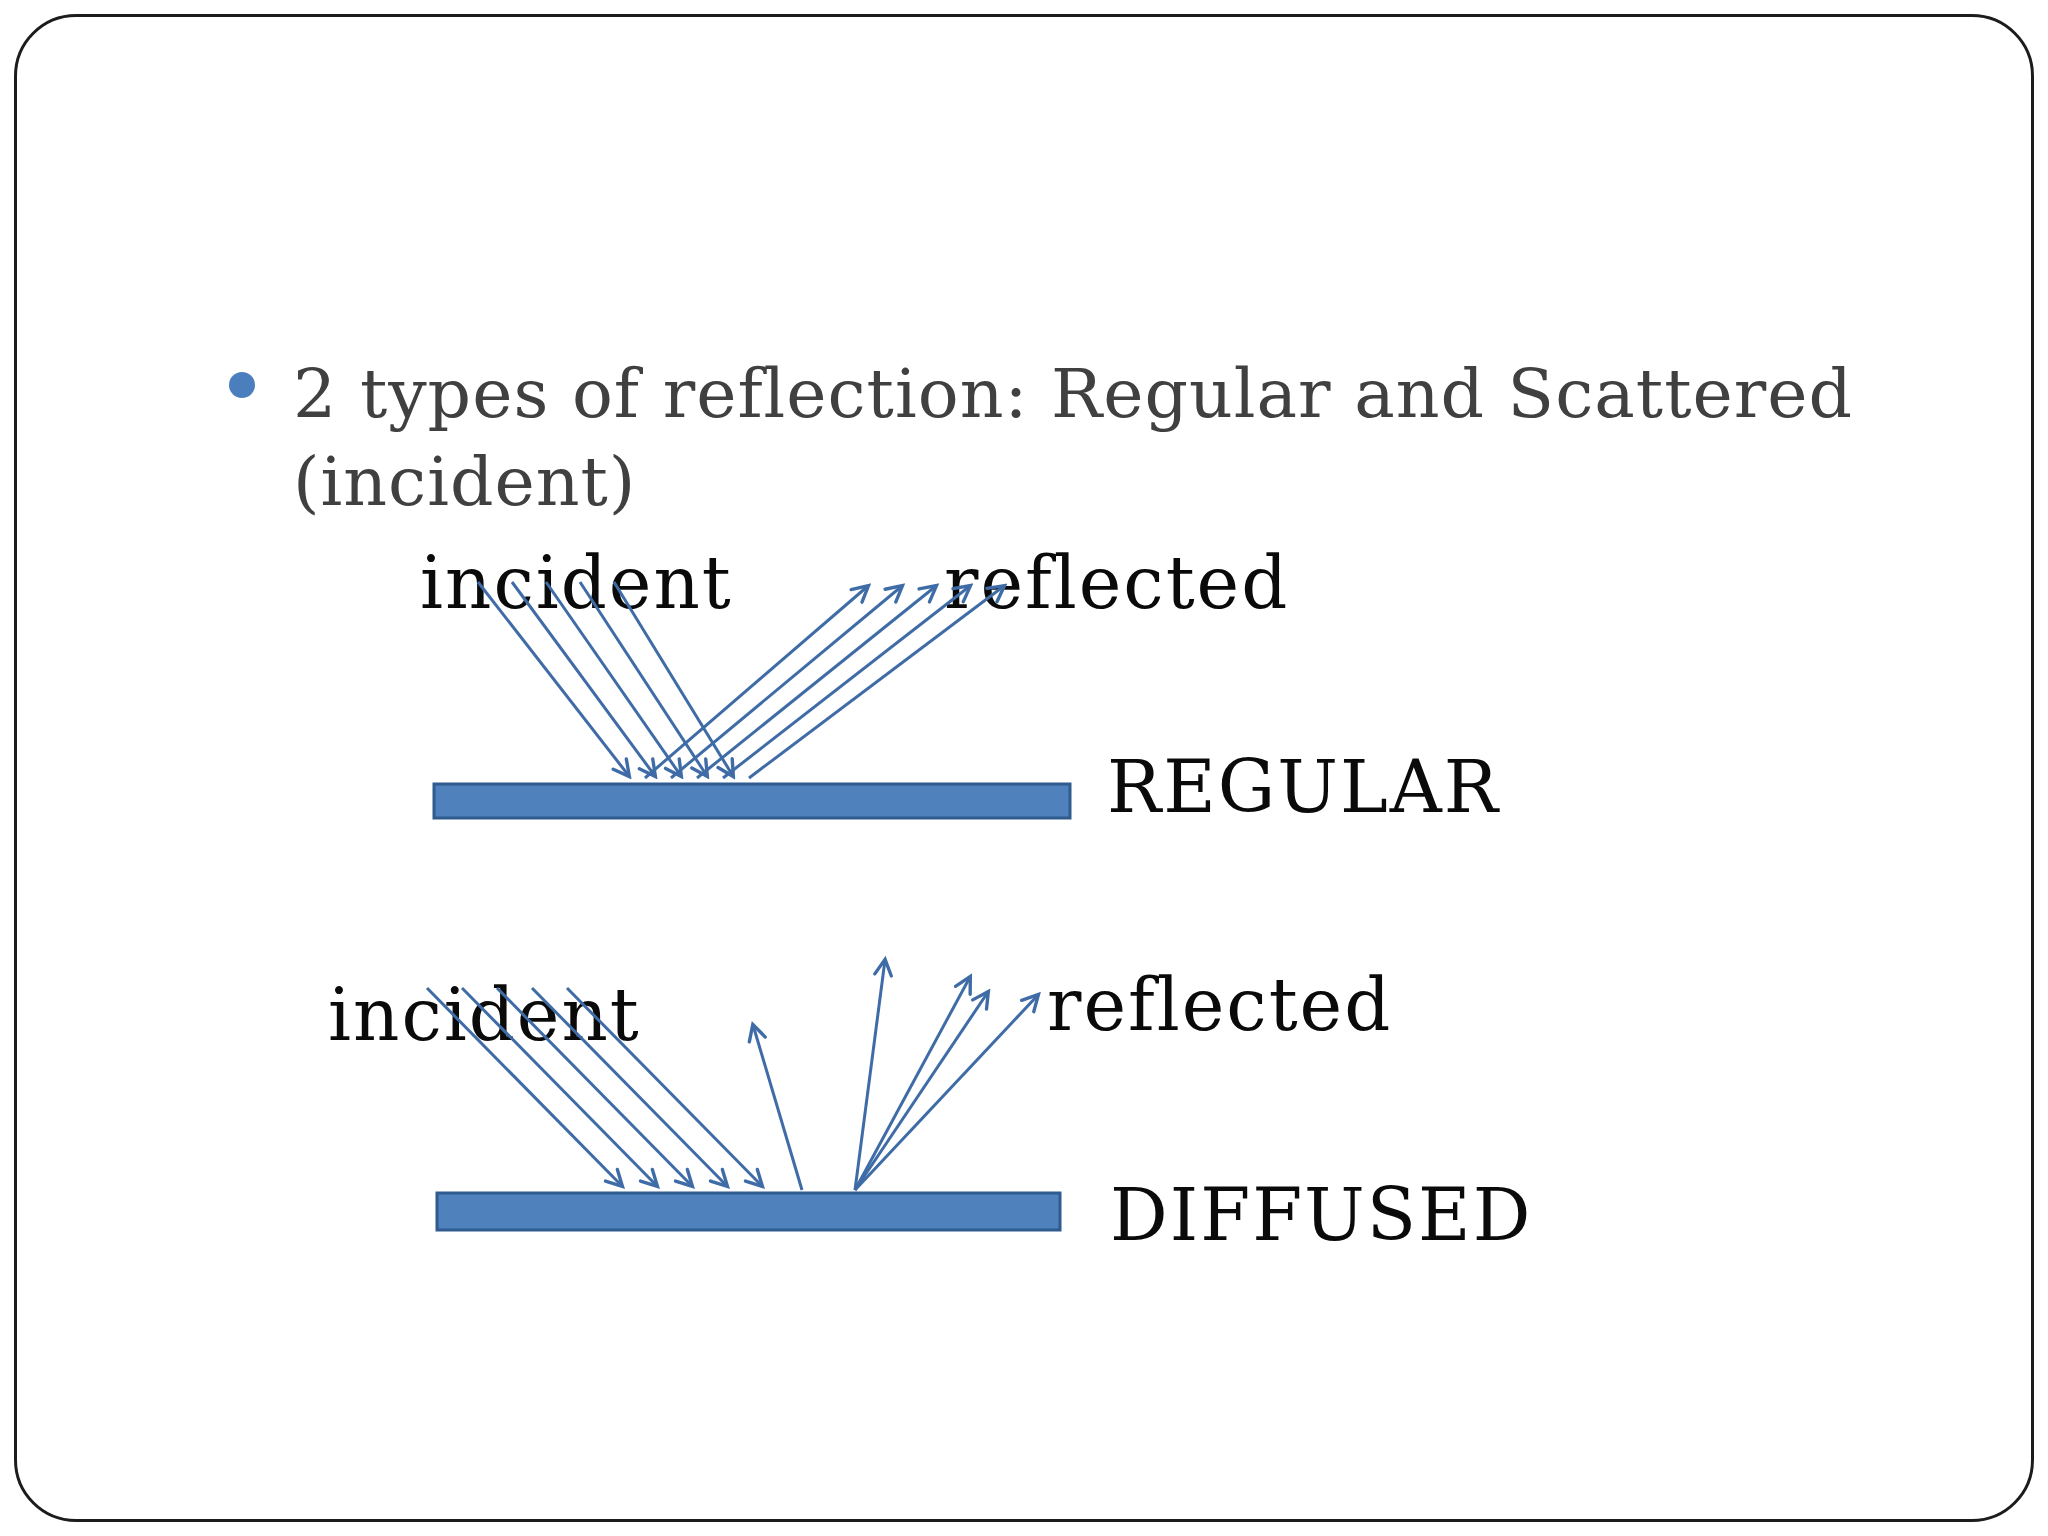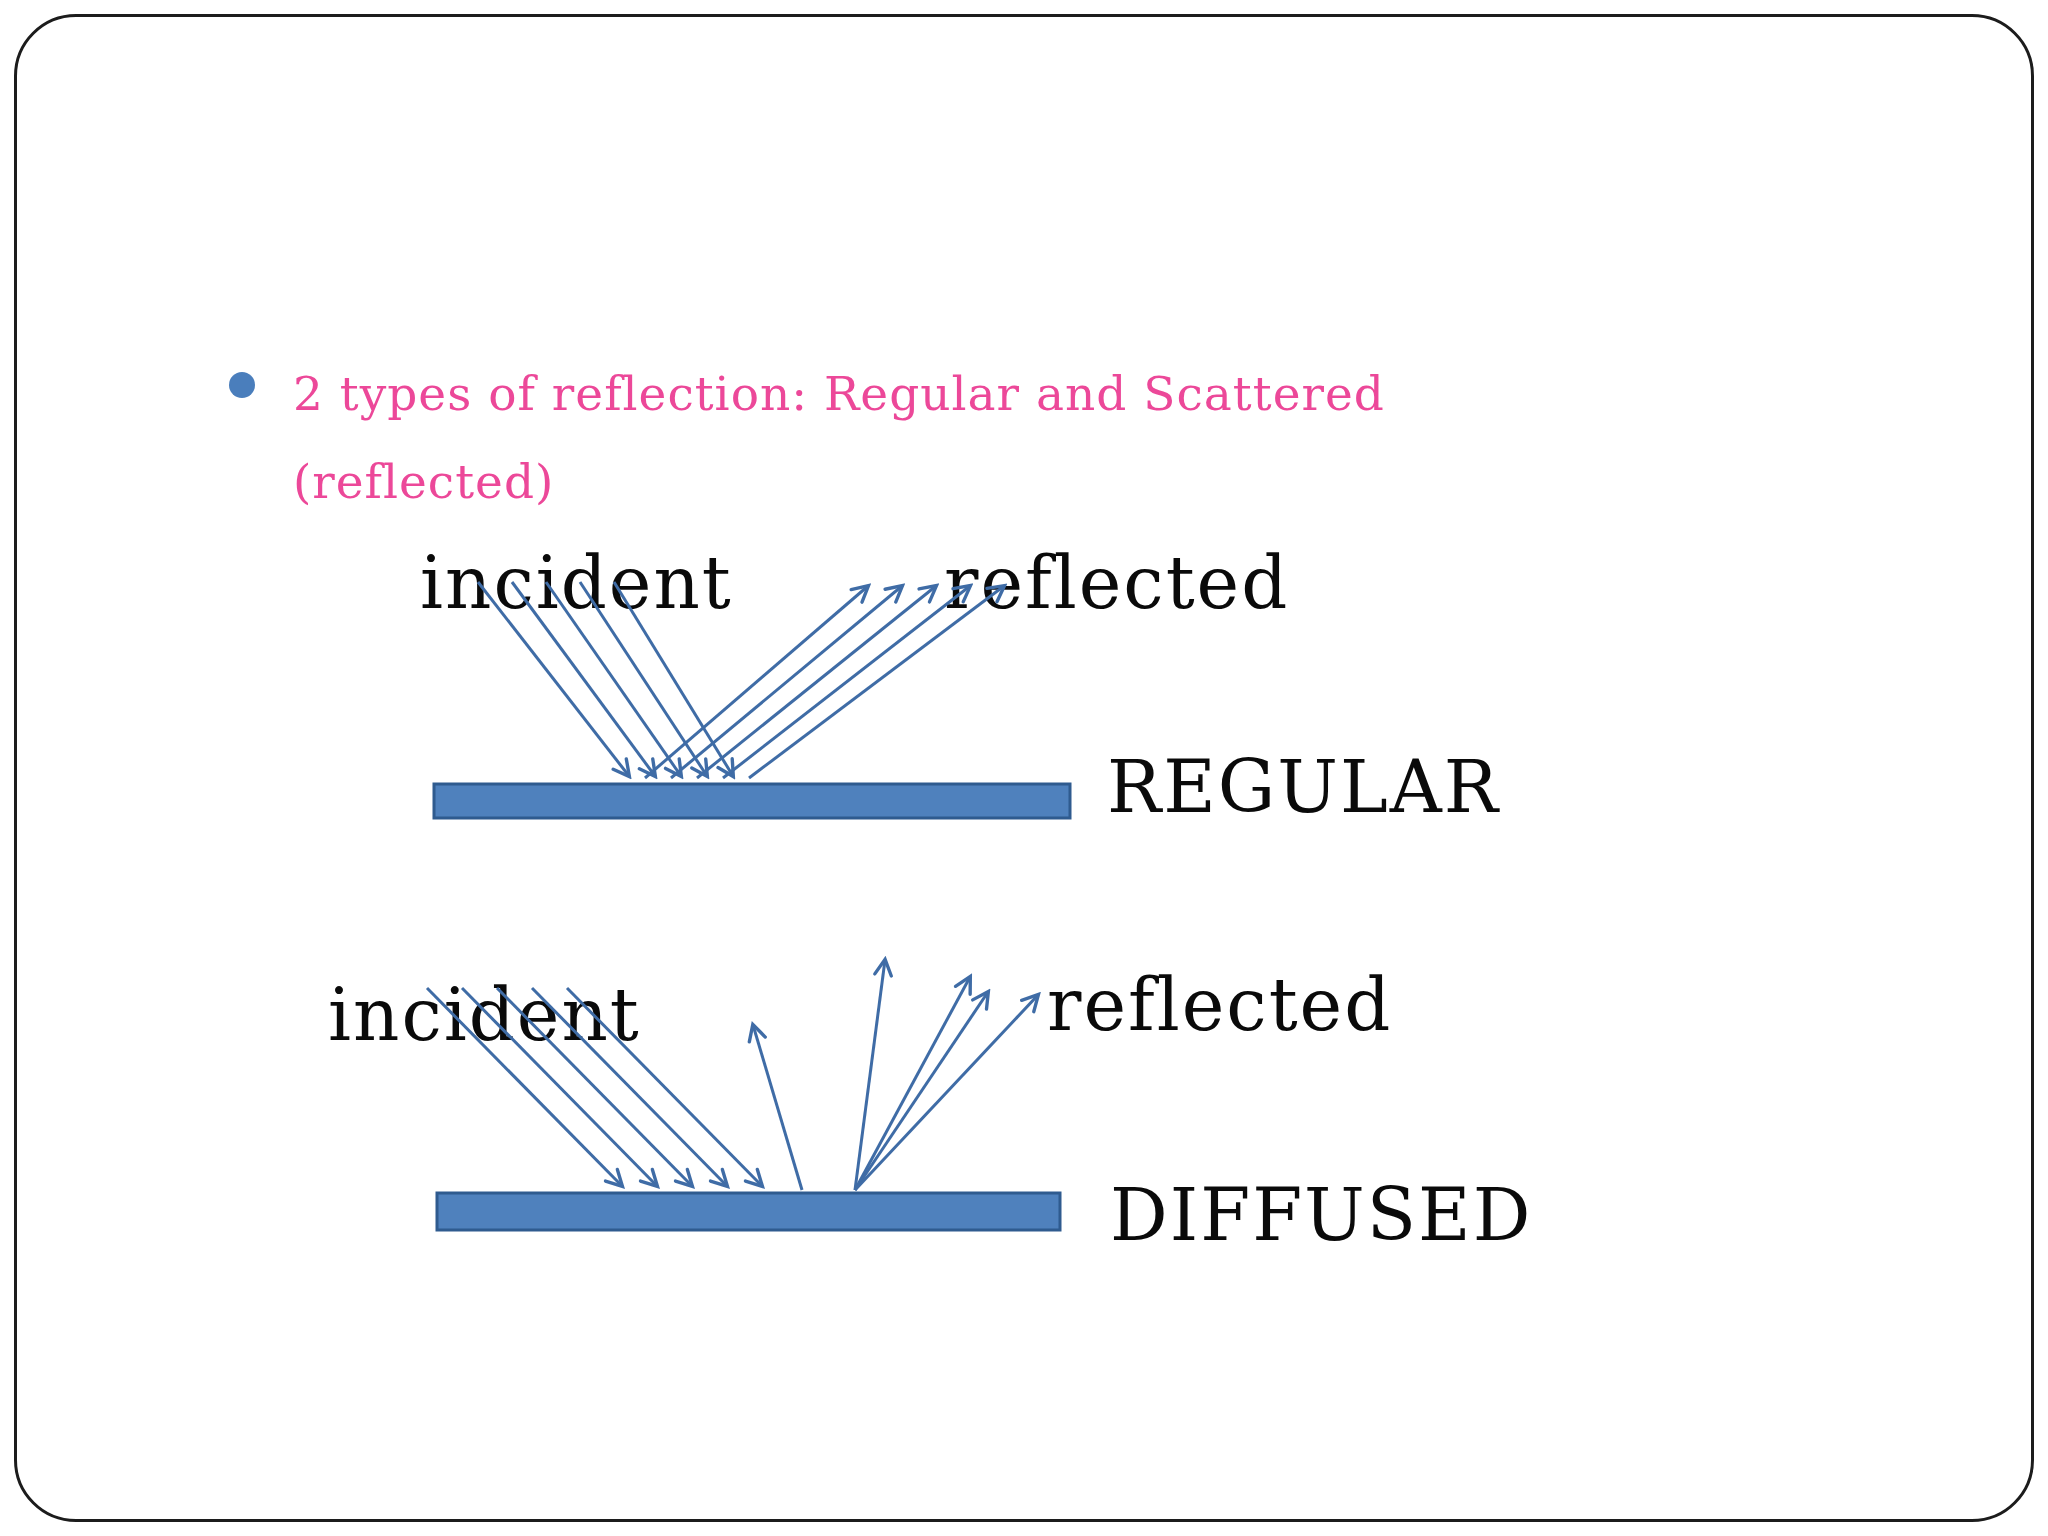--- a/index.html
+++ b/index.html
@@ -21,23 +21,23 @@
     position:absolute;
     left:229px;top:372px;
     width:26px;height:26px;
     border-radius:50%;
     background:#4a7ebc;
   }
   .bullet-text{
     position:absolute;
     left:293px;top:350px;
     width:1640px;
-    font-size:47px;
+    font-size:68px;
     line-height:88px;
-    color:#ec4899;
+    color:#404040;
     letter-spacing:1px;
   }
   .diagrams{
     position:absolute;left:0;top:0;width:2048px;height:1536px;
   }
   text.ray-label{
     font-family:"DejaVu Serif","Liberation Serif",serif;
     font-size:72px;
     fill:#0a0a0a;
     letter-spacing:2px;
@@ -51,21 +51,21 @@
 </style>
 </head>
 <body>
 
 <div class="slide">
   <div class="frame" style="border-color: rgb(28, 28, 28);"></div>
 
   <div class="bullet-dot" style="background: rgb(74, 126, 188);"></div>
   <div class="bullet-text">
     <div>2 types of reflection: Regular and Scattered</div>
-    <div>(reflected)</div>
+    <div>(incident)</div>
   </div>
 
   <svg class="diagrams" viewBox="0 0 2048 1536" xmlns="http://www.w3.org/2000/svg">
     <defs>
       <marker id="ah" viewBox="0 0 10 10" refX="8.2" refY="5" markerWidth="7.5" markerHeight="7.5" orient="auto-start-reverse" markerUnits="strokeWidth">
         <path d="M1.5,1.3 L8.5,5 L1.5,8.7" fill="none" stroke="#3f6ca6" stroke-width="1.5" stroke-linecap="round"></path>
       </marker>
     </defs>
 
     <g>

